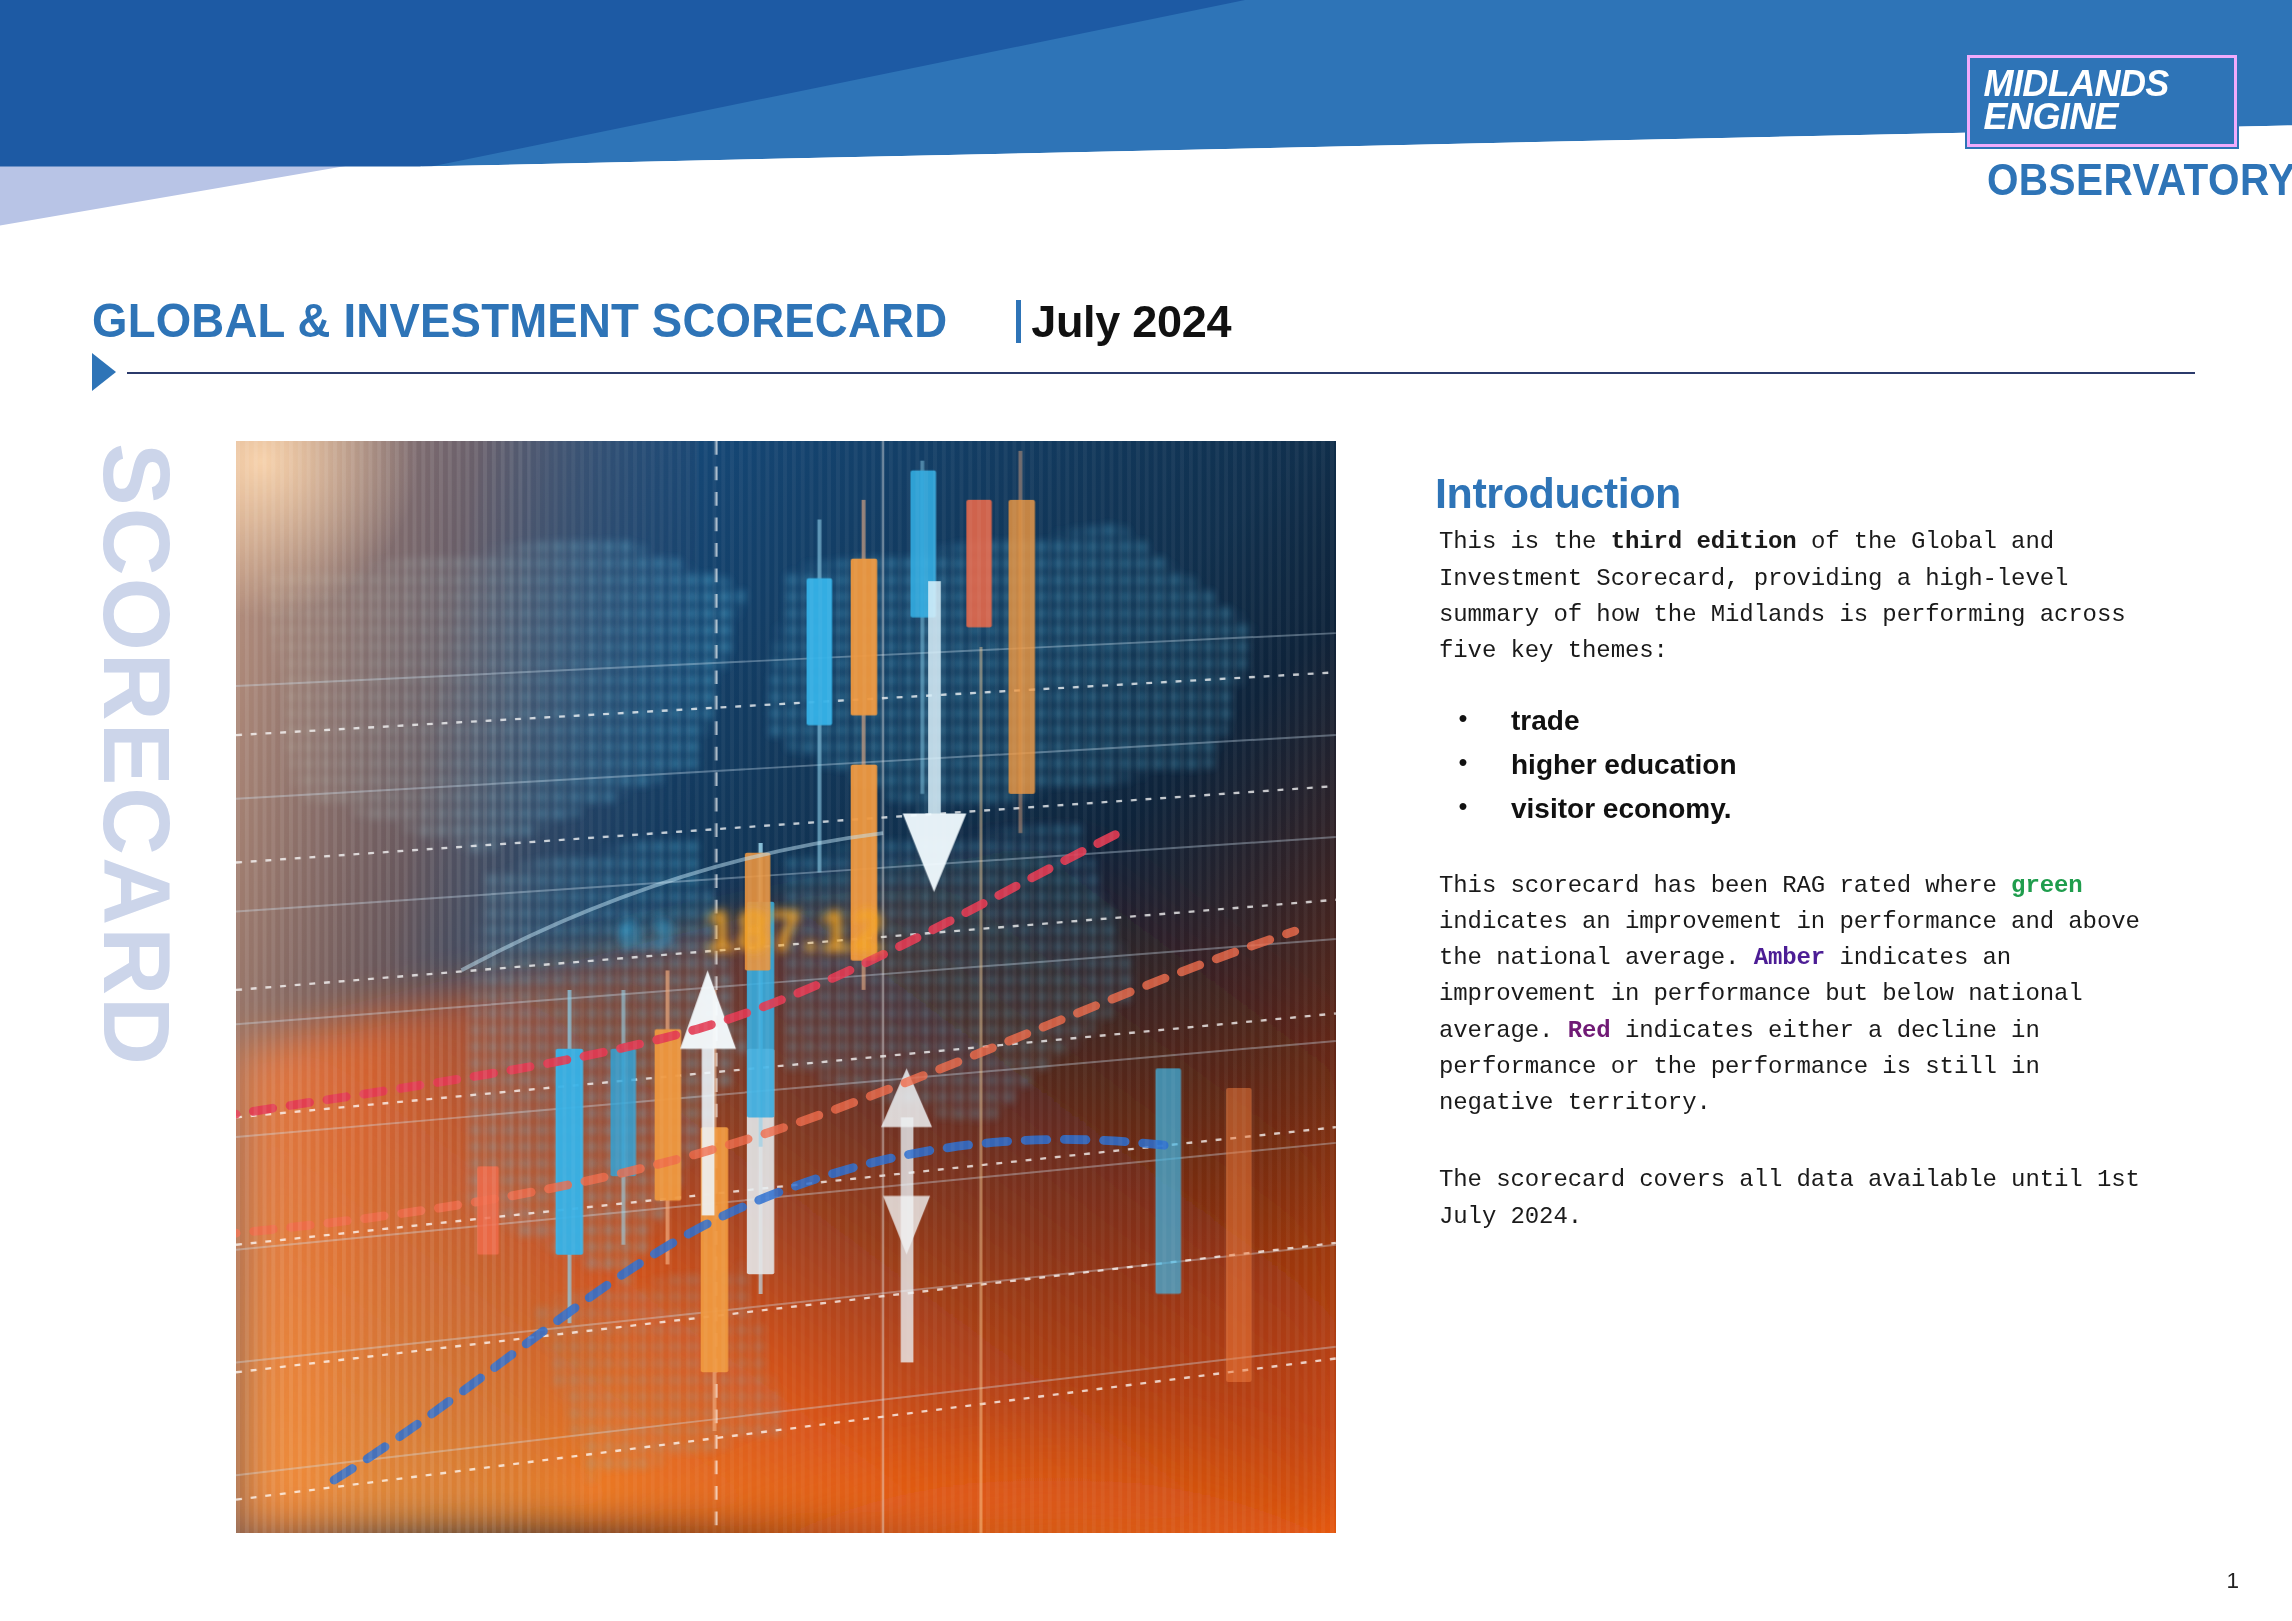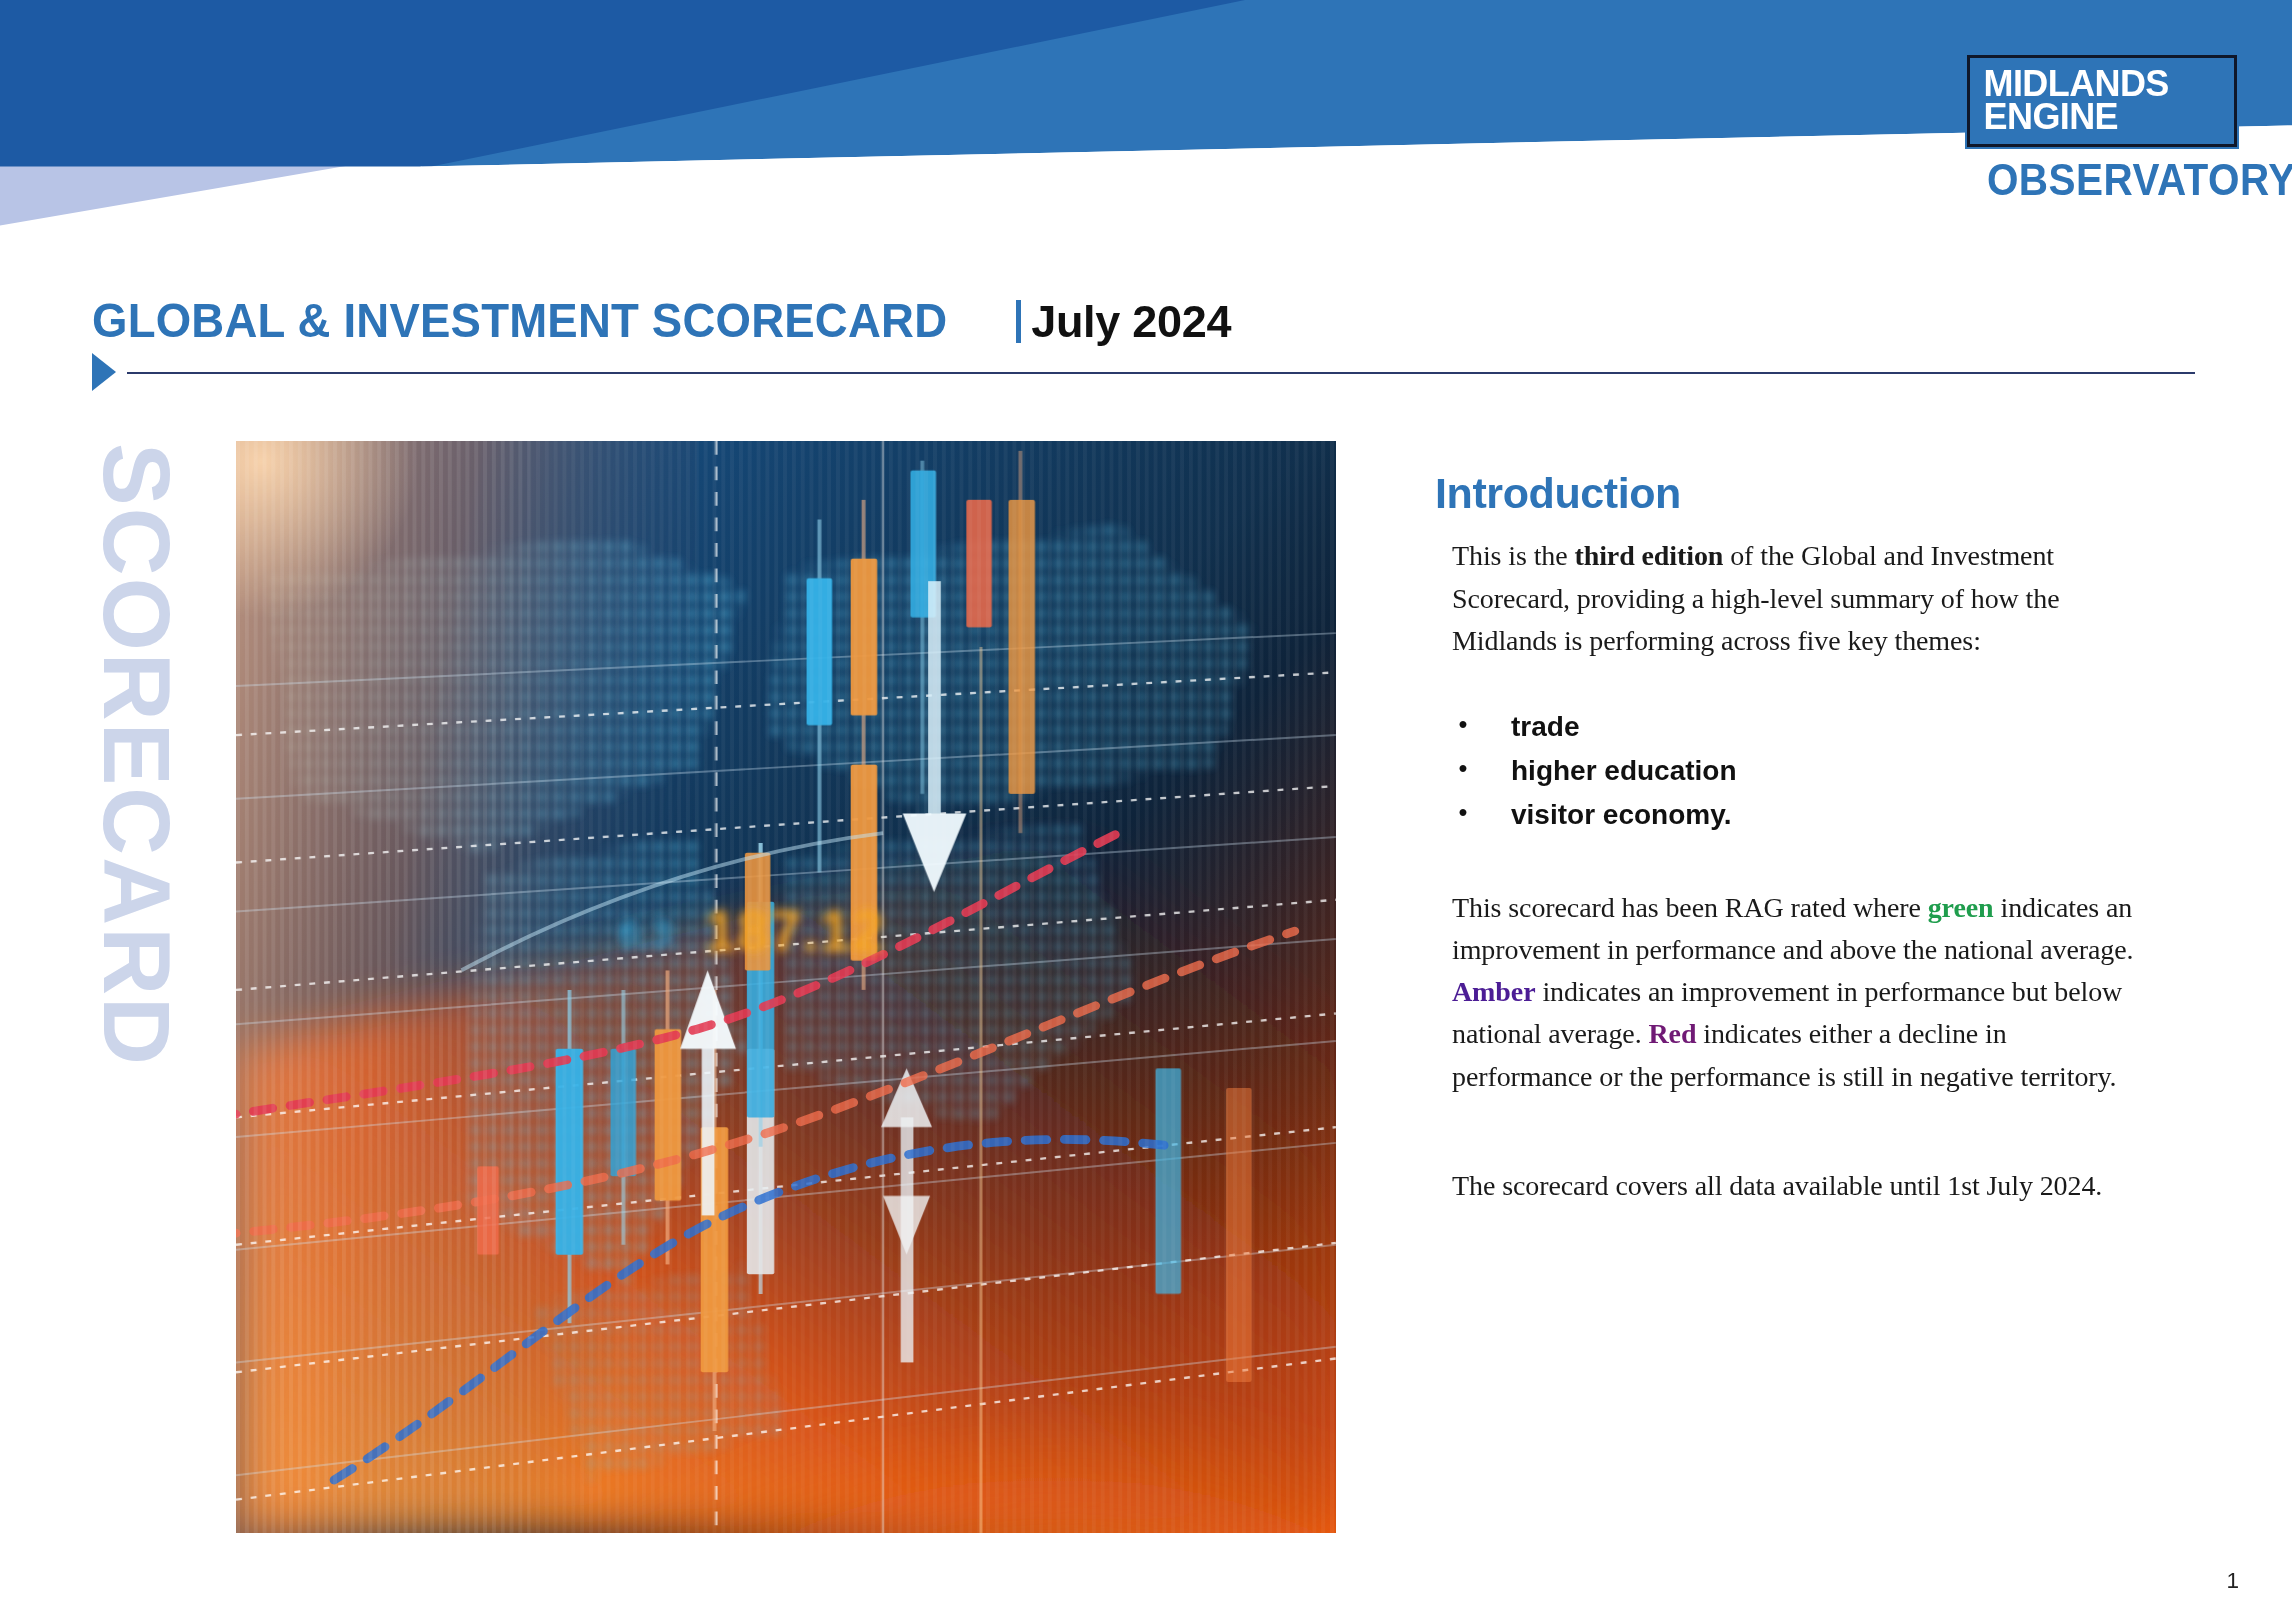--- a/index.html
+++ b/index.html
@@ -29,22 +29,23 @@
   #logo-block {
     position: absolute;
     top: 53px;
     right: 54px;
     width: 274px;
     text-align: right;
   }
   #logo-box {
     border: 2.9px solid #2e74b7;
     padding: 2.9px;
-    background: #0f172a;
+    background: #f0abfc;
     display: block;
+    font-style: italic;
   }
   #logo-box-inner {
     background: #2e74b7;
     padding: 8.8px 13.7px 10.8px 13.7px;
     text-align: left;
   }
   .logo-line {
     display: block;
     color: #ffffff;
     font-family: "Liberation Sans", sans-serif;
@@ -172,25 +173,25 @@
   #intro-heading {
     font-family: "Liberation Sans", sans-serif;
     font-weight: bold;
     font-size: 43px;
     color: #2e74b7;
     letter-spacing: -0.4px;
     margin: 0 0 5.9px 0;
     line-height: 1.15;
   }
   .body-p {
-    font-family: Liberation Serif, serif;
-    font-size: 28px;
+    font-family: Liberation Mono, monospace;
+    font-size: 24px;
     line-height: 1.51;
     color: #1a1a1a;
-    margin: 17px;
+    margin: 4px;
     letter-spacing: -0.1px;
   }
   .body-p b { font-weight: bold; }
   .spacer-sm { height: 25.5px; }
   .spacer-md { height: 33px; }
 
   #theme-list {
     margin: 0;
     padding: 0;
     list-style: none;

